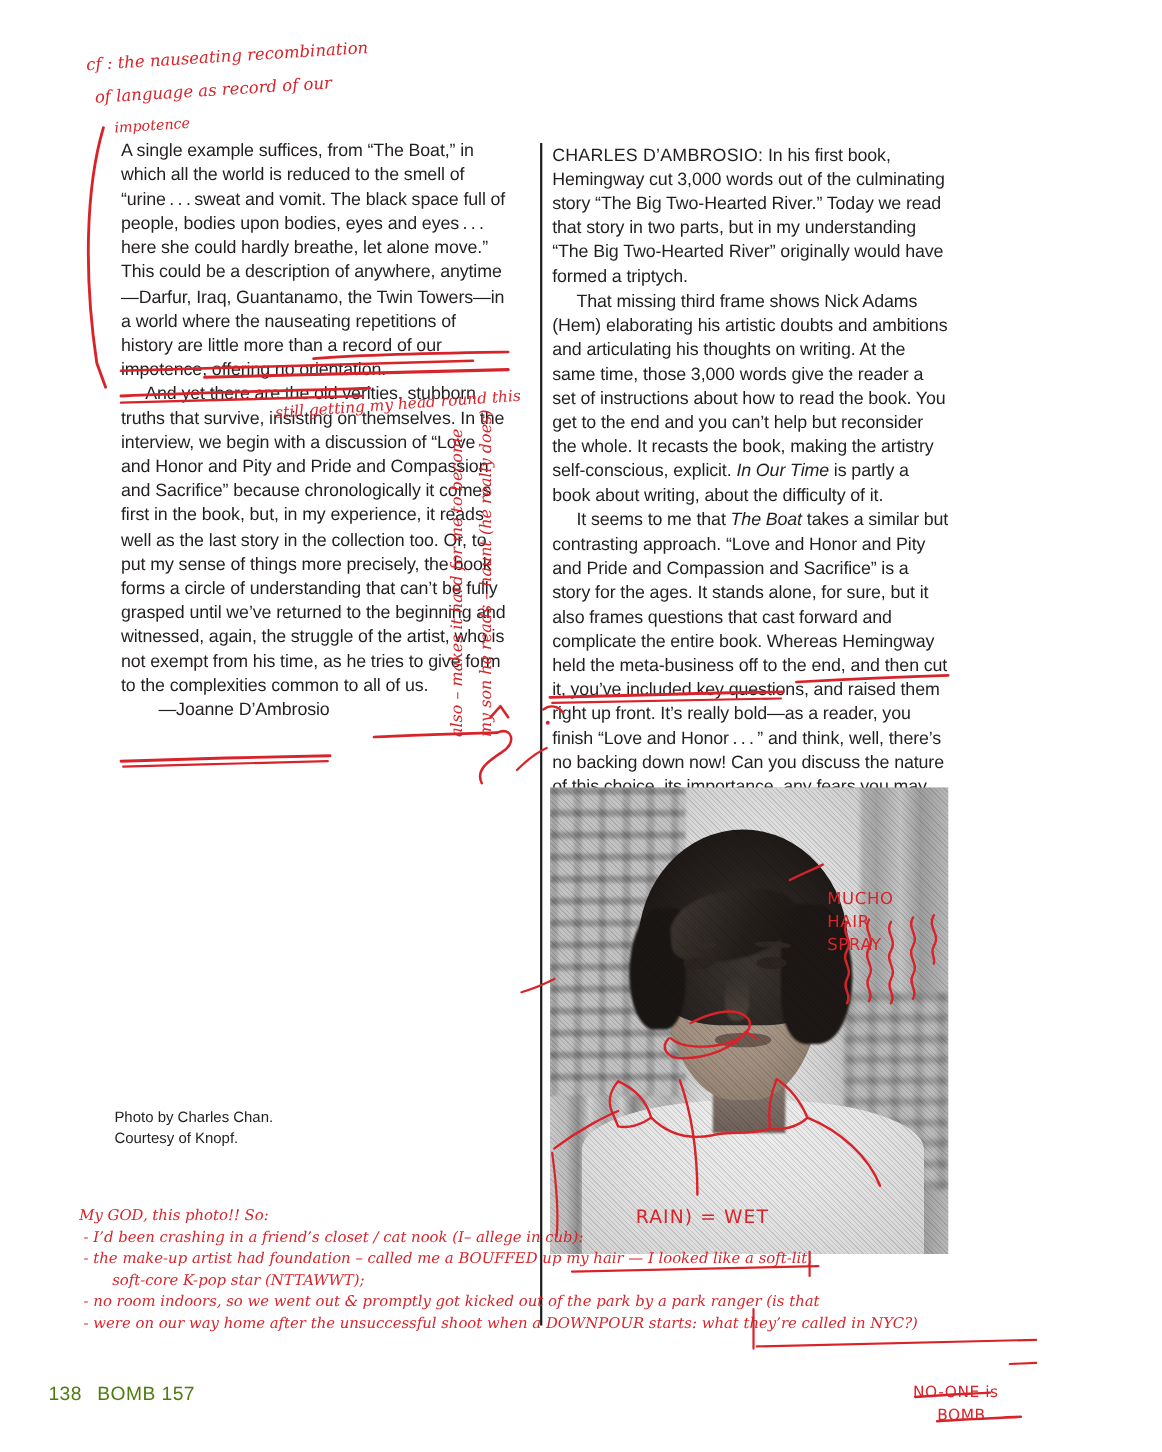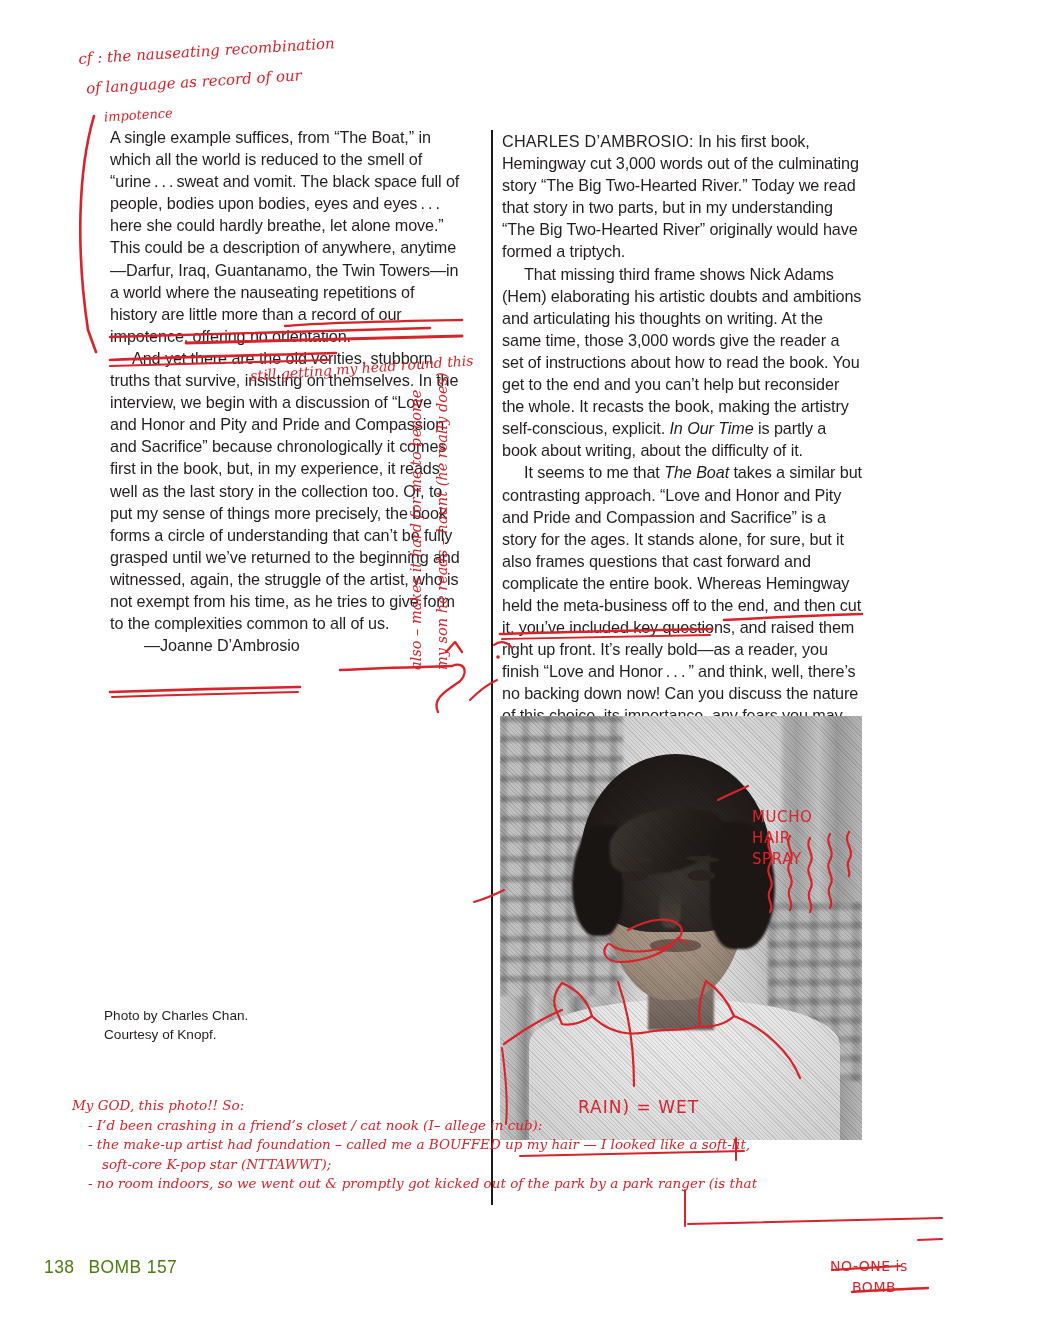--- a/index.html
+++ b/index.html
@@ -103,21 +103,21 @@
   #hand-vert .v2{display:block;}
 
   #hand-spray{left:752px;top:807px;font-size:15px;line-height:21px;
       font-style:normal;font-family:"DejaVu Sans",sans-serif;letter-spacing:.6px;}
 
   #hand-rain{left:578px;top:1097px;font-size:17px;font-style:normal;
       font-family:"DejaVu Sans",sans-serif;letter-spacing:1px;}
 
   #hand-bottom{left:72px;top:1096px;font-size:13.5px;line-height:19.5px;}
   #hand-bottom .hl{display:block;white-space:nowrap;}
-  #hand-bottom .hl.i{margin-left:16px;}
+  #hand-bottom .hl.i{margin-left:4px;}
   #hand-bottom .hl.i2{margin-left:30px;}
 
   #hand-noone{left:830px;top:1256px;font-size:14px;line-height:21px;
       font-style:normal;font-family:"DejaVu Sans",sans-serif;letter-spacing:.5px;}
   #hand-noone .h2{display:block;margin-left:22px;}
 
   
   #caption{position:absolute;left:104px;top:1007px;width:150px;
      font-size:13.6px;line-height:18.5px;color:#231f20;}
   #footer{position:absolute;left:44px;top:1257px;font-size:17.5px;
@@ -253,20 +253,21 @@
   </div>
 
   <div class="hand" id="hand-rain">RAIN) = WET</div>
 
   <div class="hand" id="hand-bottom">
     <span class="hl">My GOD, this photo!! So:</span>
     <span class="hl i">- I’d been crashing in a friend’s closet / cat nook (I– allege in cub):</span>
     <span class="hl i">- the make-up artist had foundation – called me a BOUFFED up my hair — I looked like a soft-lit,</span>
     <span class="hl i2">soft-core K-pop star (NTTAWWT);</span>
     <span class="hl i">- no room indoors, so we went out &amp; promptly got kicked out of the park by a park ranger (is that</span>
+    <span class="hl i">- were on our way home after the unsuccessful shoot when a DOWNPOUR starts:  what they’re called in NYC?)</span>
   </div>
 
   <div class="hand" id="hand-noone">
     <span>NO-ONE is</span>
     <span class="h2">BOMB</span>
   </div>
 
 </div>
 
 </body></html>

